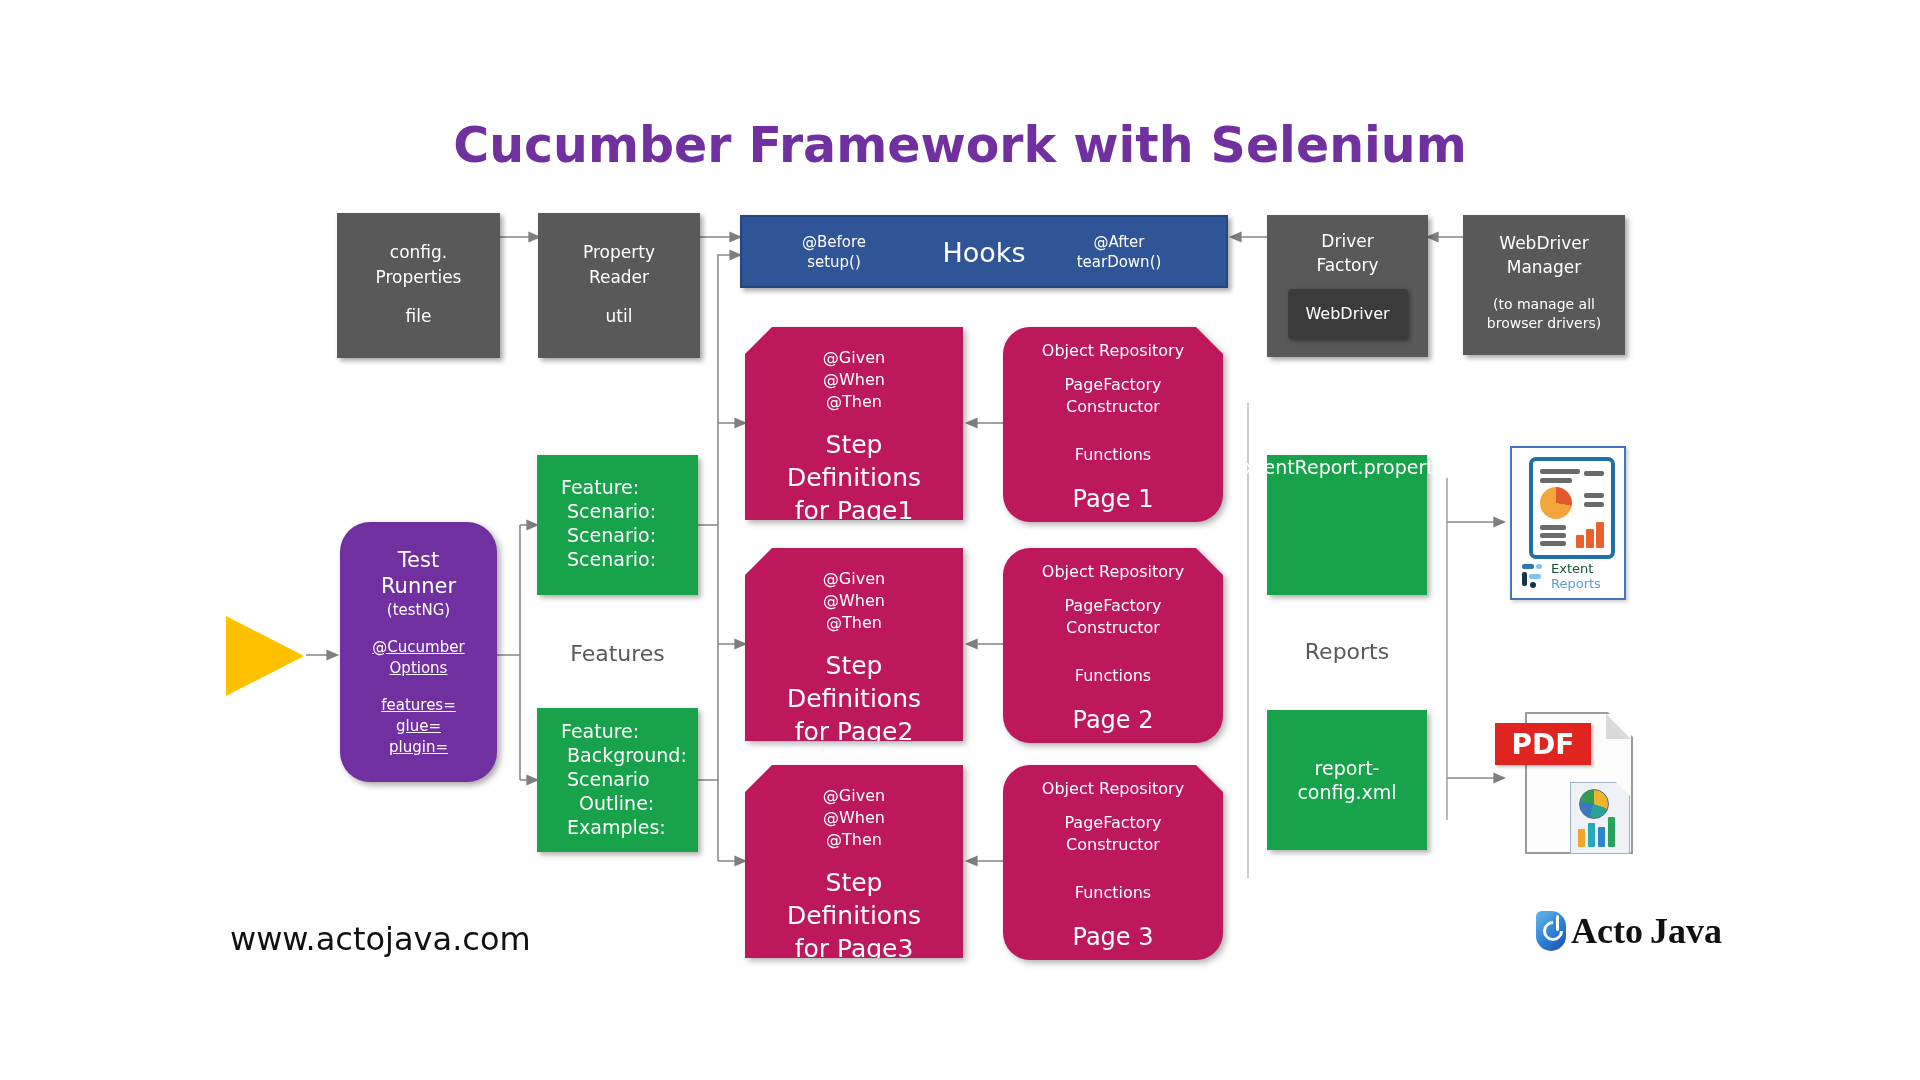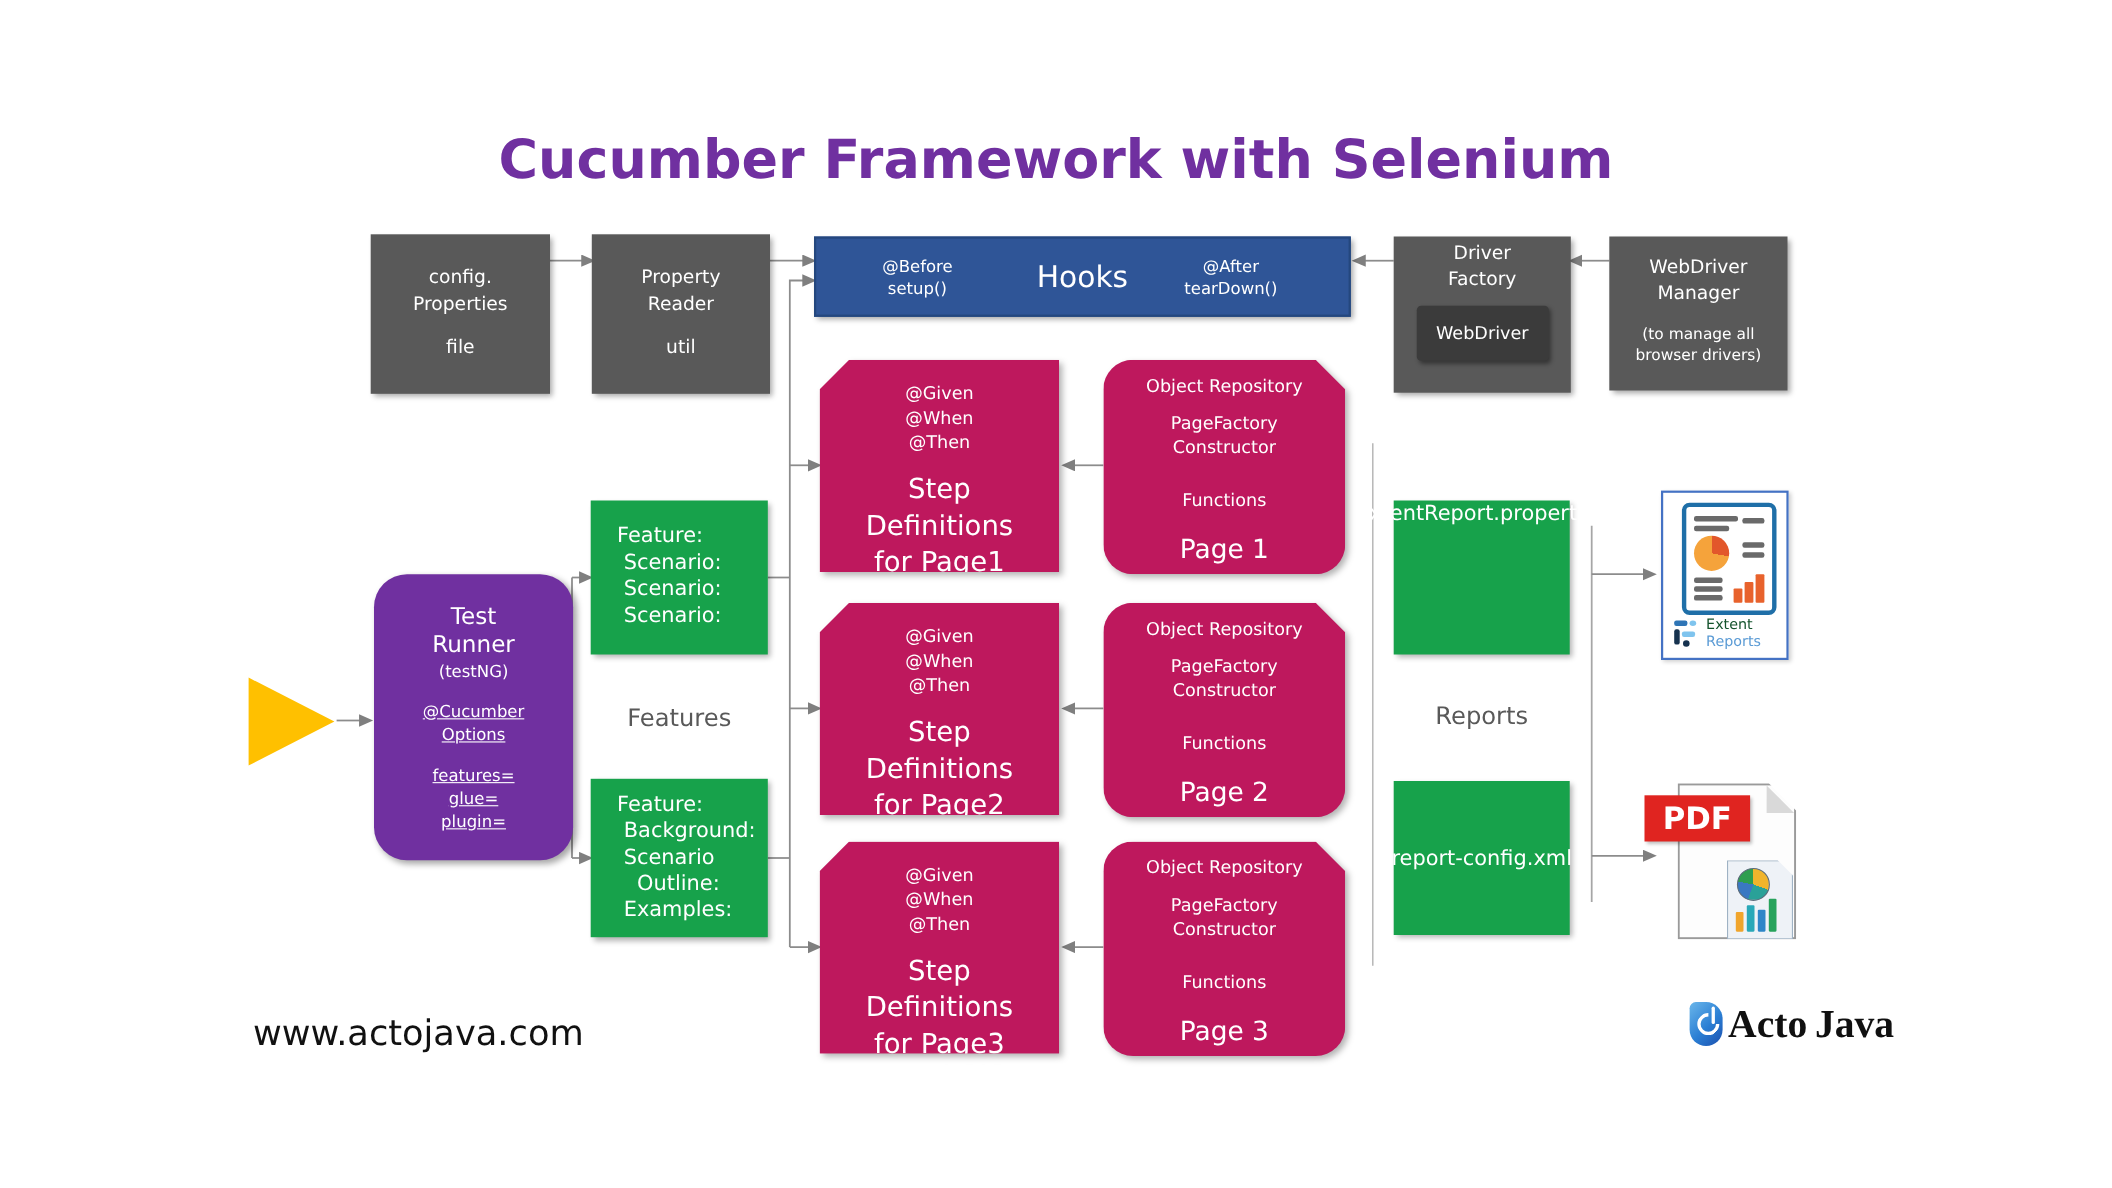--- a/index.html
+++ b/index.html
@@ -45,21 +45,21 @@
     left:740px;top:215px;width:488px;height:73px;
     background:#2f5597;border:2px solid #24477e;color:#fff;
     box-shadow:3px 3px 5px rgba(0,0,0,.35);
   }
   .hooks-side{position:absolute;top:50%;transform:translateY(-50%);
     font-size:15px;line-height:20px;text-align:center;}
   #hooks-before{left:32px;width:120px;}
   #hooks-after{right:32px;width:150px;}
   #hooks-title{position:absolute;left:0;right:0;top:50%;transform:translateY(-50%);
     text-align:center;font-size:27px;}
-  #box-dfactory{left:1267px;top:215px;width:161px;height:142px;padding-top:3px;line-height:24px;}
+  #box-dfactory{left:1267px;top:215px;width:161px;height:142px;padding-top:14px;line-height:24px;}
   #webdriver-chip{margin-top:12px;background:#3b3b3b;border-radius:4px;
     width:120px;height:50px;display:flex;align-items:center;justify-content:center;
     font-size:16px;box-shadow:2px 2px 4px rgba(0,0,0,.4);}
   #box-wdm{left:1463px;top:215px;width:162px;height:140px;padding-top:16px;line-height:24px;}
   .wdm-note{font-size:14px;line-height:19px;margin-top:0;}
   .wdm-gap{margin-top:16px;}
 
   
   .sd{left:745px;width:218px;height:193px;}
   #sd1{top:327px;} #sd2{top:548px;} #sd3{top:765px;}
@@ -67,34 +67,34 @@
   .sd .sd-title{font-size:25px;line-height:33px;margin-top:15px;}
   .or{left:1003px;width:220px;height:195px;}
   #or1{top:327px;} #or2{top:548px;} #or3{top:765px;}
   .or .cut{font-size:16px;line-height:22px;}
   .or .or-header{margin-top:13px;}
   .or .or-pf{margin-top:12px;}
   .or .or-fn{margin-top:26px;}
   .or .or-page{font-size:24px;margin-top:auto;margin-bottom:12px;}
 
   
-  #test-runner{left:340px;top:522px;width:181px;height:260px;}
+  #test-runner{left:340px;top:522px;width:157px;height:260px;}
   .tr-big{font-size:21px;line-height:26px;}
   .tr-sm{font-size:15px;line-height:21px;text-decoration:underline;}
   .tr-testng{font-size:15px;line-height:22px;}
   .tr-gap{height:16px;}
   #gb1{left:537px;top:455px;width:161px;height:140px;padding:20px 0 0 24px;}
   #gb2{left:537px;top:708px;width:161px;height:144px;padding:11px 0 0 24px;}
   #features-label{left:537px;top:641px;width:161px;}
 
   
   #er-box{left:1267px;top:455px;width:160px;height:140px;display:flex;flex-direction:row;
           align-items:flex-start;justify-content:center;text-align:center;}
   #reports-label{left:1267px;top:639px;width:160px;}
-  #rc-box{left:1267px;top:710px;width:160px;height:140px;display:flex;flex-direction:row;
+  #rc-box{left:1267px;top:710px;width:160px;height:140px;display:flex;flex-direction:column;
           align-items:center;justify-content:center;text-align:center;}
 
   
   #extent-icon{left:1510px;top:446px;width:116px;height:154px;background:#fff;
     border:2px solid #4472c4;box-shadow:2px 2px 4px rgba(0,0,0,.2);}
   #ex-doc{position:absolute;left:17px;top:9px;width:78px;height:94px;
     border:4px solid #1f6fa8;border-radius:7px;background:#fff;}
   .ex-ln{position:absolute;height:5px;background:#6a6a6a;border-radius:2px;}
   #ex-pie{position:absolute;left:7px;top:26px;width:32px;height:32px;border-radius:50%;
     background:conic-gradient(#e2572b 0deg 100deg,#f5a33b 100deg 360deg);}

